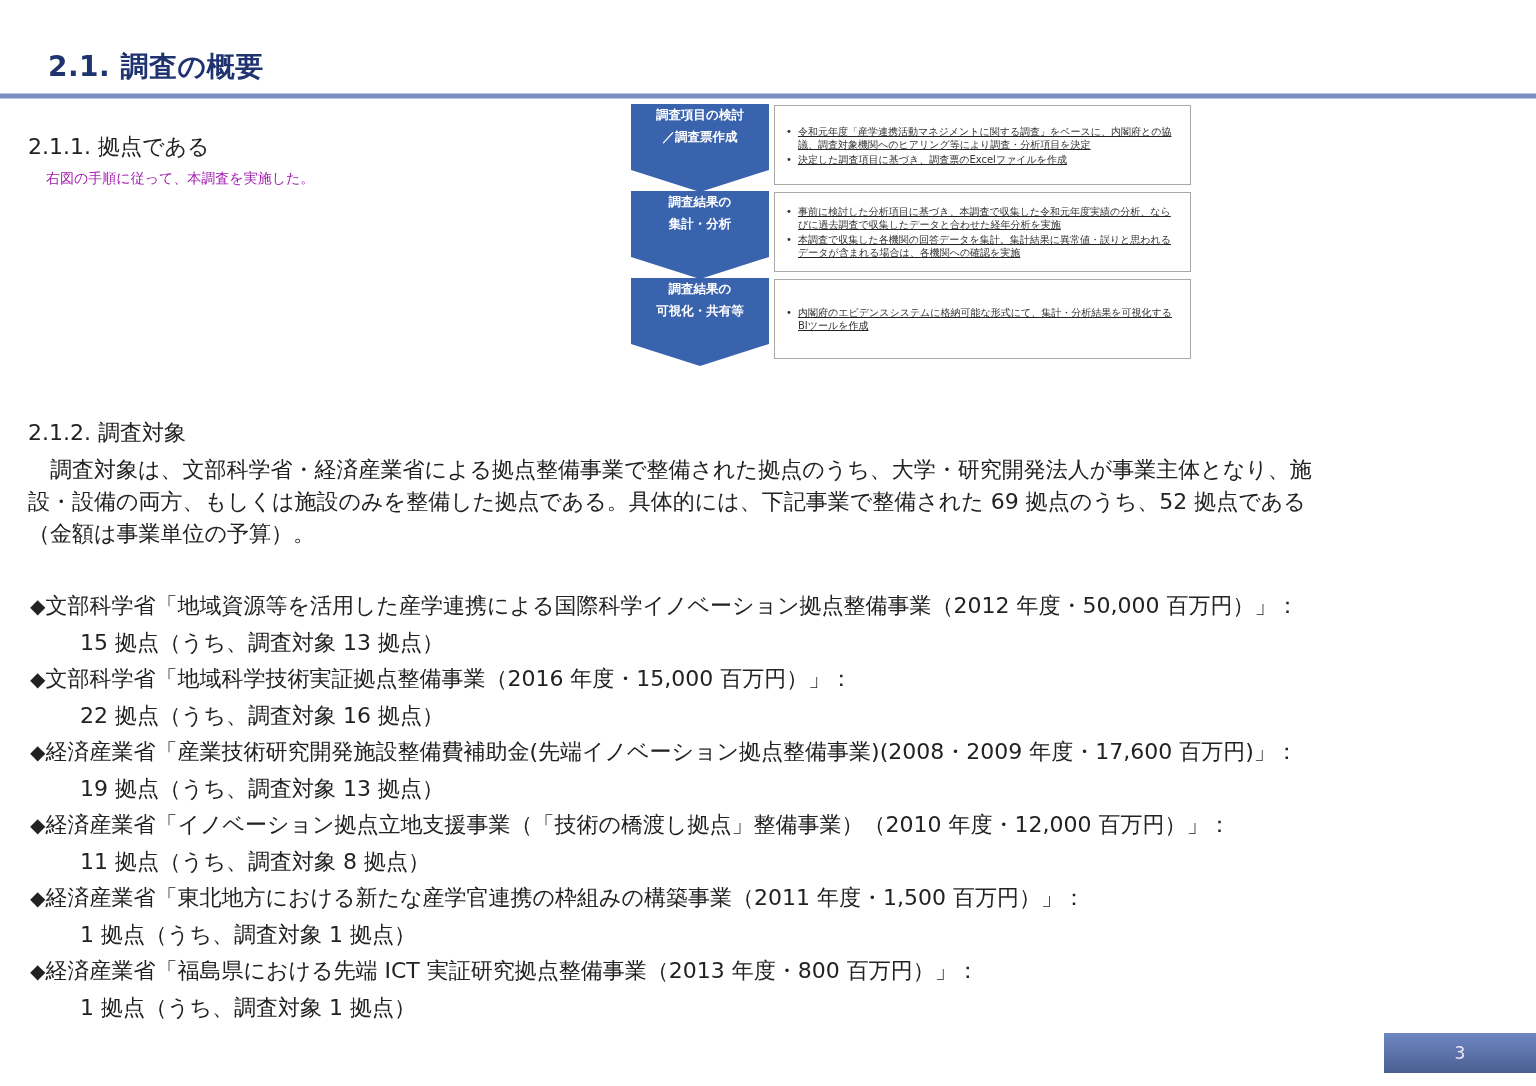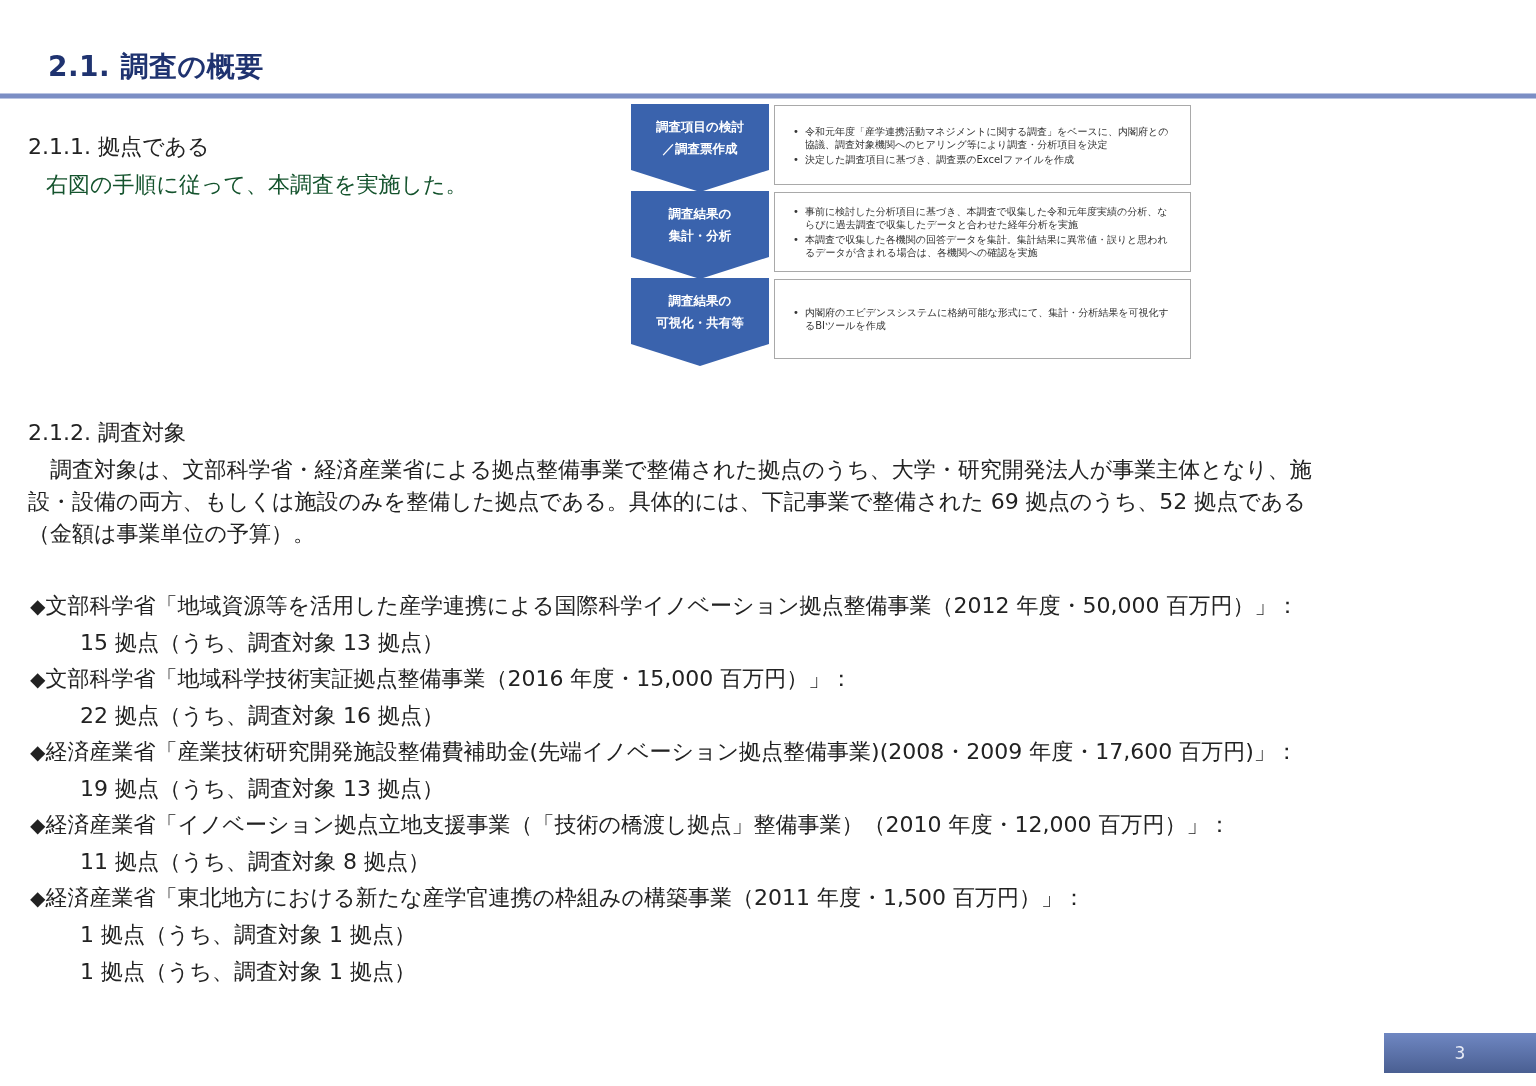--- a/index.html
+++ b/index.html
@@ -12,39 +12,39 @@
     position: absolute; left: 48px; top: 48px;
     font-size: 28px; font-weight: bold; color: #1f3370; letter-spacing: 0.5px;
   }
   .title-rule {
     position: absolute; left: 0; top: 93px; width: 1536px; height: 4px;
     background: #7b8ec4; border-top: 1px solid #b9c4e2; border-bottom: 1px solid #b9c4e2;
     box-sizing: content-box;
   }
   .h2 { position: absolute; left: 28px; font-size: 22px; color: #222; }
   .para { position: absolute; left: 28px; font-size: 22px; line-height: 32px; color: #222; }
-  .intro { position: absolute; left: 46px; top: 170px; font-size: 22px; color: #14532d; }
+  .intro { position: absolute; left: 46px; top: 170px; font-size: 14px; color: #a21caf; }
 
   
   .flow { position: absolute; left: 631px; top: 104px; width: 563px; }
   .step { position: relative; height: 87px; }
   .chev {
     position: absolute; left: 0; top: 0; width: 138px; height: 88px;
     background: #3a63ad;
     clip-path: polygon(0 0, 100% 0, 100% 75%, 50% 100%, 0 75%);
     display: flex; align-items: flex-start; justify-content: center;
     color: #fff; font-size: 12.5px; font-weight: bold; text-align: center; line-height: 22px;
   }
-  .chev .lbl { margin-top: 12px; white-space: pre-line; }
+  .chev .lbl { white-space: pre-line; }
   .box {
     position: absolute; left: 143px; top: 1px; width: 417px; height: 80px;
     border: 1px solid #a9a9a9; background: #fff; box-sizing: border-box;
     padding: 4px 8px 4px 8px; display: flex; flex-direction: column; justify-content: center;
   }
-  .box ul { margin: 8px; padding: 0; list-style: none; }
+  .box ul { margin: 1px; padding: 0; list-style: none; text-decoration: underline; }
   .box li {
     font-size: 10px; line-height: 13px; color: #333; position: relative;
     padding-left: 14px; margin: 2px 0;
   }
   .box li::before { content: "•"; position: absolute; left: 2px; top: 0; }
 
   .bullets { position: absolute; left: 30px; top: 588px; width: 1490px; }
   .item-title { font-size: 22px; line-height: 36px; color: #222; white-space: nowrap; }
   .item-title .dia { font-size: 20px; }
   .item-count { font-size: 22px; line-height: 37px; color: #222; padding-left: 50px; }
@@ -124,17 +124,18 @@
   </div>
   <div>
     <div class="item-title"><span class="dia">◆</span><span>経済産業省「イノベーション拠点立地支援事業（「技術の橋渡し拠点」整備事業）（2010 年度・12,000 百万円）」：</span></div>
     <div class="item-count">11 拠点（うち、調査対象 8 拠点）</div>
   </div>
   <div>
     <div class="item-title"><span class="dia">◆</span><span>経済産業省「東北地方における新たな産学官連携の枠組みの構築事業（2011 年度・1,500 百万円）」：</span></div>
     <div class="item-count">1 拠点（うち、調査対象 1 拠点）</div>
   </div>
   <div>
+    <div class="item-title"><span class="dia">◆</span><span>経済産業省「福島県における先端 ICT 実証研究拠点整備事業（2013 年度・800 百万円）」：</span></div>
     <div class="item-count">1 拠点（うち、調査対象 1 拠点）</div>
   </div>
 </div>
 
 <div class="page-num">3</div>
 
 </body></html>

